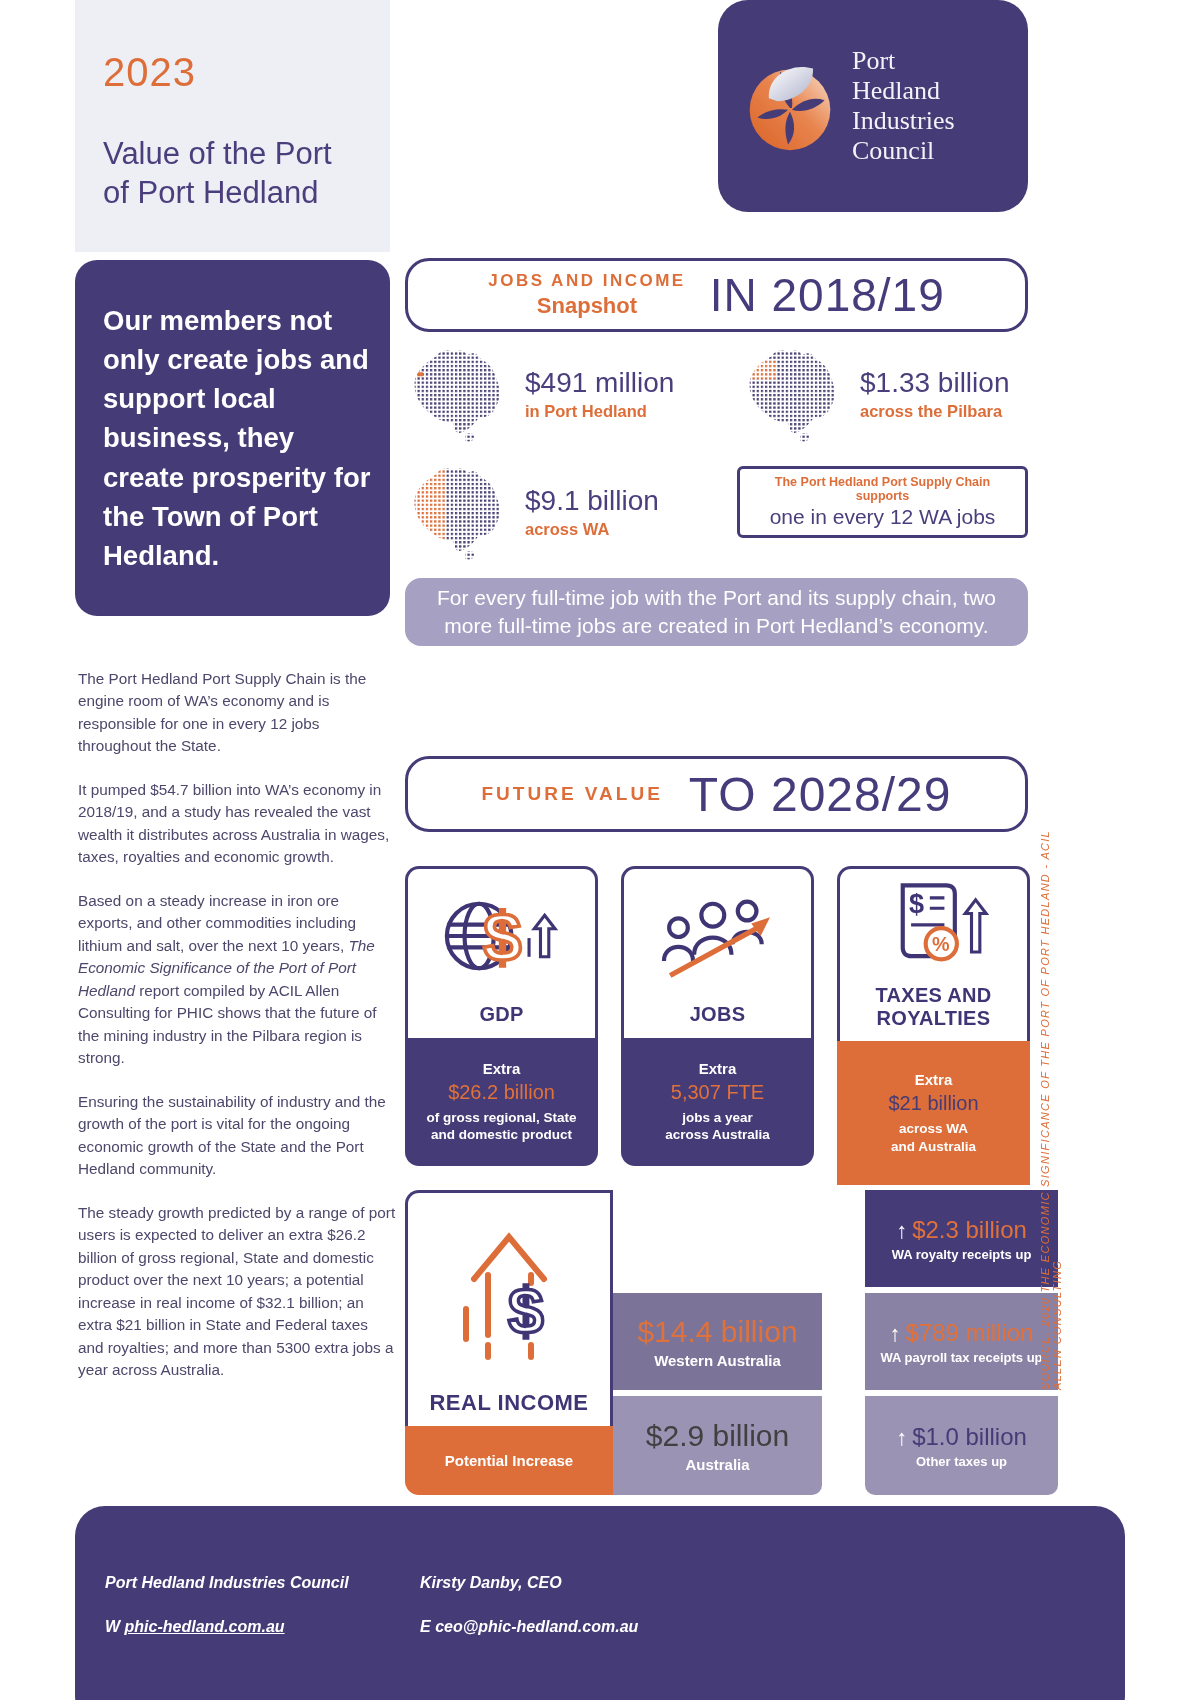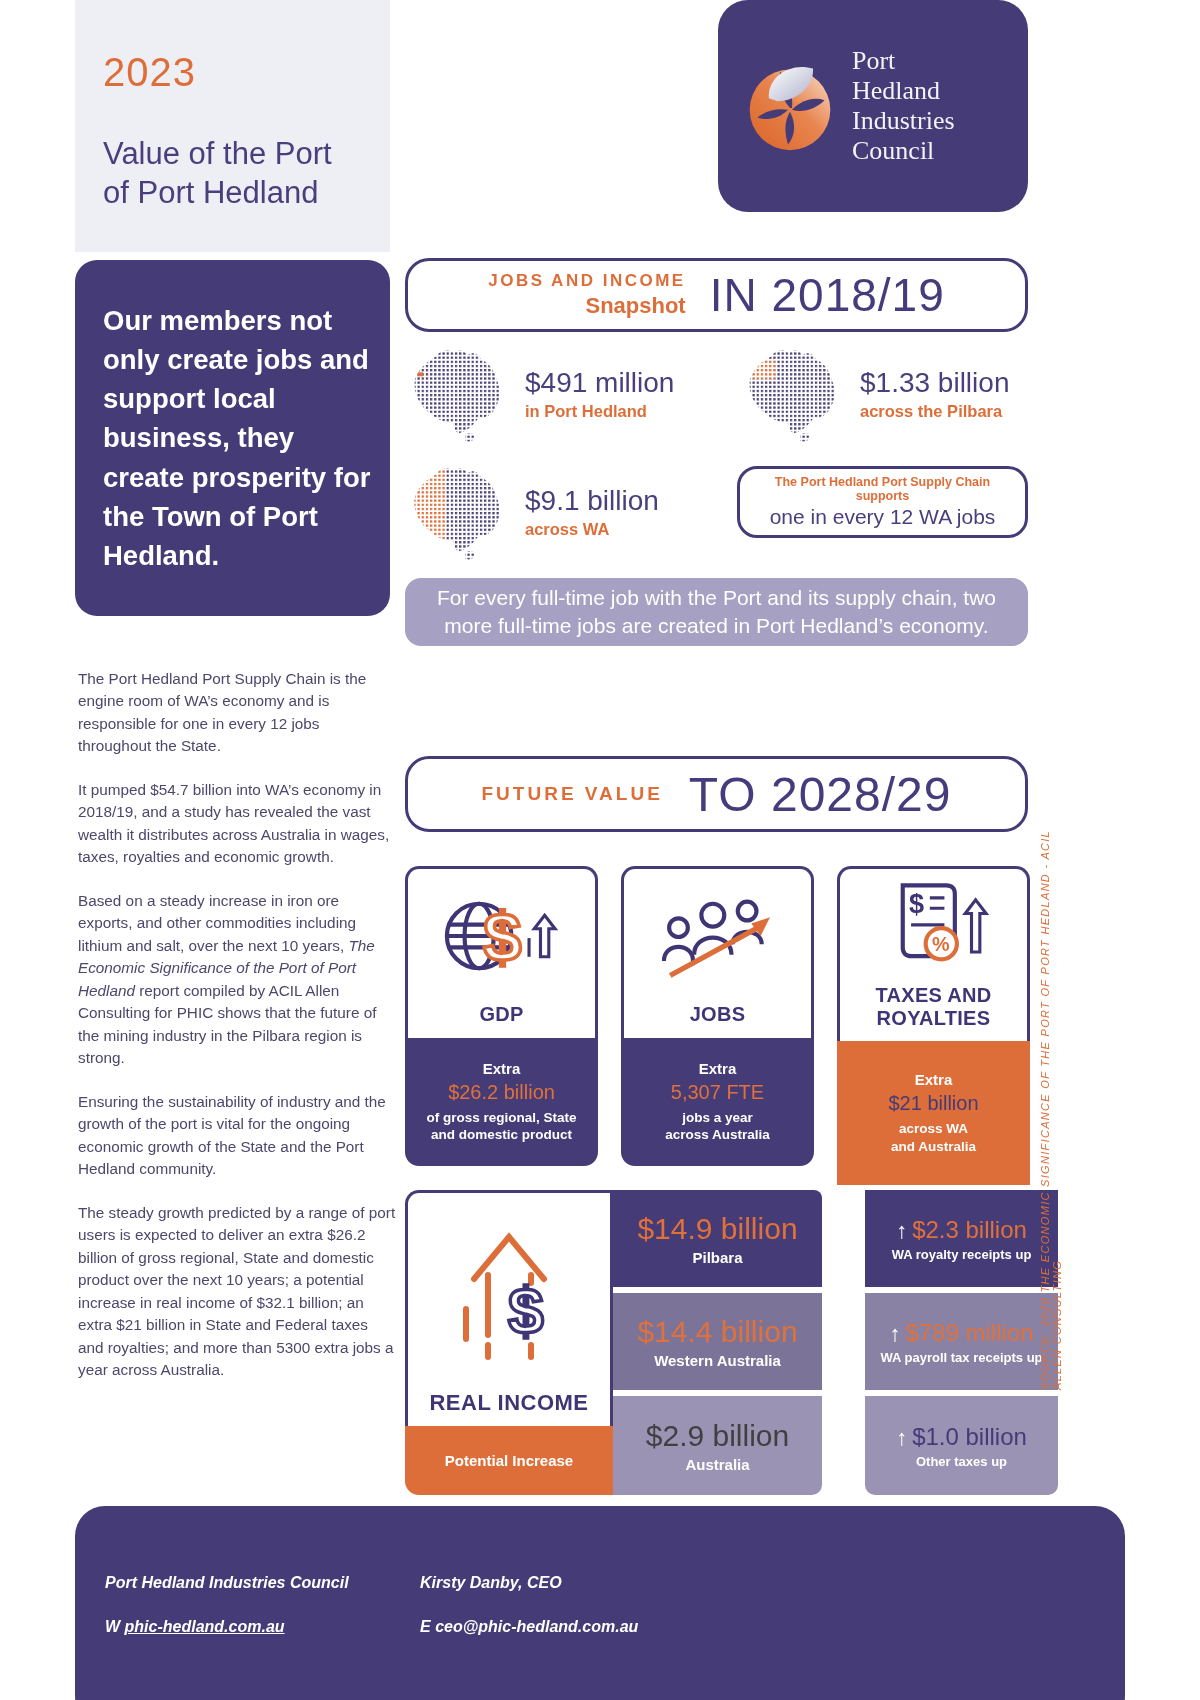--- a/index.html
+++ b/index.html
@@ -27,33 +27,33 @@
 
   
   .body-copy { left:78px; top:668px; width:318px; font-size:15.3px; line-height:1.47; color:#4D476B; }
   .body-copy p { margin:0 0 21px 0; }
   .body-copy em { font-style:italic; }
 
   
   .outline-header { border:3px solid #453B76; border-radius:24px; background:#fff;
     display:flex; align-items:center; justify-content:center; }
   .snap-header { left:405px; top:258px; width:623px; height:74px; gap:24px; }
-  .kicker-stack { text-align:right; }
+  .kicker-stack { text-align:center; }
   .kicker { color:#DD6E39; font-weight:bold; font-size:17px; letter-spacing:2.5px; }
   .subkicker { color:#DD6E39; font-weight:600; font-size:22px; margin-top:2px; }
   .period { color:#473C7B; font-weight:300; font-size:46px; letter-spacing:1px; }
   .future-header { left:405px; top:756px; width:623px; height:76px; gap:26px; }
   .future-header .kicker { font-size:19px; letter-spacing:3px; }
   .future-header .period { font-size:48px; }
 
   
   .stat-cell { display:flex; align-items:center; gap:16px; }
   .stat-value { font-size:28px; color:#4A3E7C; font-weight:500; }
   .stat-label { font-size:16.5px; color:#DD6E39; font-weight:bold; margin-top:3px; }
-  .supply-box { left:737px; top:466px; width:291px; height:72px; border:3px solid #453B76; border-radius:20px;
+  .supply-box { left:737px; top:466px; width:291px; height:72px; border:3px solid #453B76; border-radius:6px;
     display:flex; flex-direction:column; align-items:center; justify-content:center; padding:9px 8px; text-align:center; }
   .supply-lead { font-size:12.5px; font-weight:bold; color:#DD6E39; }
   .supply-fact { font-size:21px; color:#4A3E7C; margin-top:2px; }
 
   .jobs-banner { left:405px; top:578px; width:623px; height:68px; background:#A6A0C2; border-radius:16px;
     display:flex; align-items:center; justify-content:center; text-align:center;
     color:#fff; font-size:21px; line-height:1.32; }
 
   
   .card { top:866px; width:193px; display:flex; flex-direction:column; }
@@ -336,24 +336,20 @@
         </g>
         <text x="74" y="116" font-size="64" font-weight="bold" fill="#fff" stroke="#3F3575" stroke-width="3.5" font-family="Liberation Sans, sans-serif">$</text>
       </svg>
       <div class="ri-title">REAL INCOME</div>
     </div>
     <div class="ri-foot">
       <div>Potential Increase</div>
     </div>
   </div>
 
-  <div class="abs ri-row ri-a">
-    <div class="ri-value">$14.9 billion</div>
-    <div class="ri-label">Pilbara</div>
-  </div>
   <div class="abs ri-row ri-b">
     <div class="ri-value">$14.4 billion</div>
     <div class="ri-label">Western Australia</div>
   </div>
   <div class="abs ri-row ri-c">
     <div class="ri-value">$2.9 billion</div>
     <div class="ri-label">Australia</div>
   </div>
 
   <div class="abs source-note">SOURCE: 2020 THE ECONOMIC SIGNIFICANCE OF THE PORT OF PORT HEDLAND - ACIL ALLEN CONSULTING</div>

